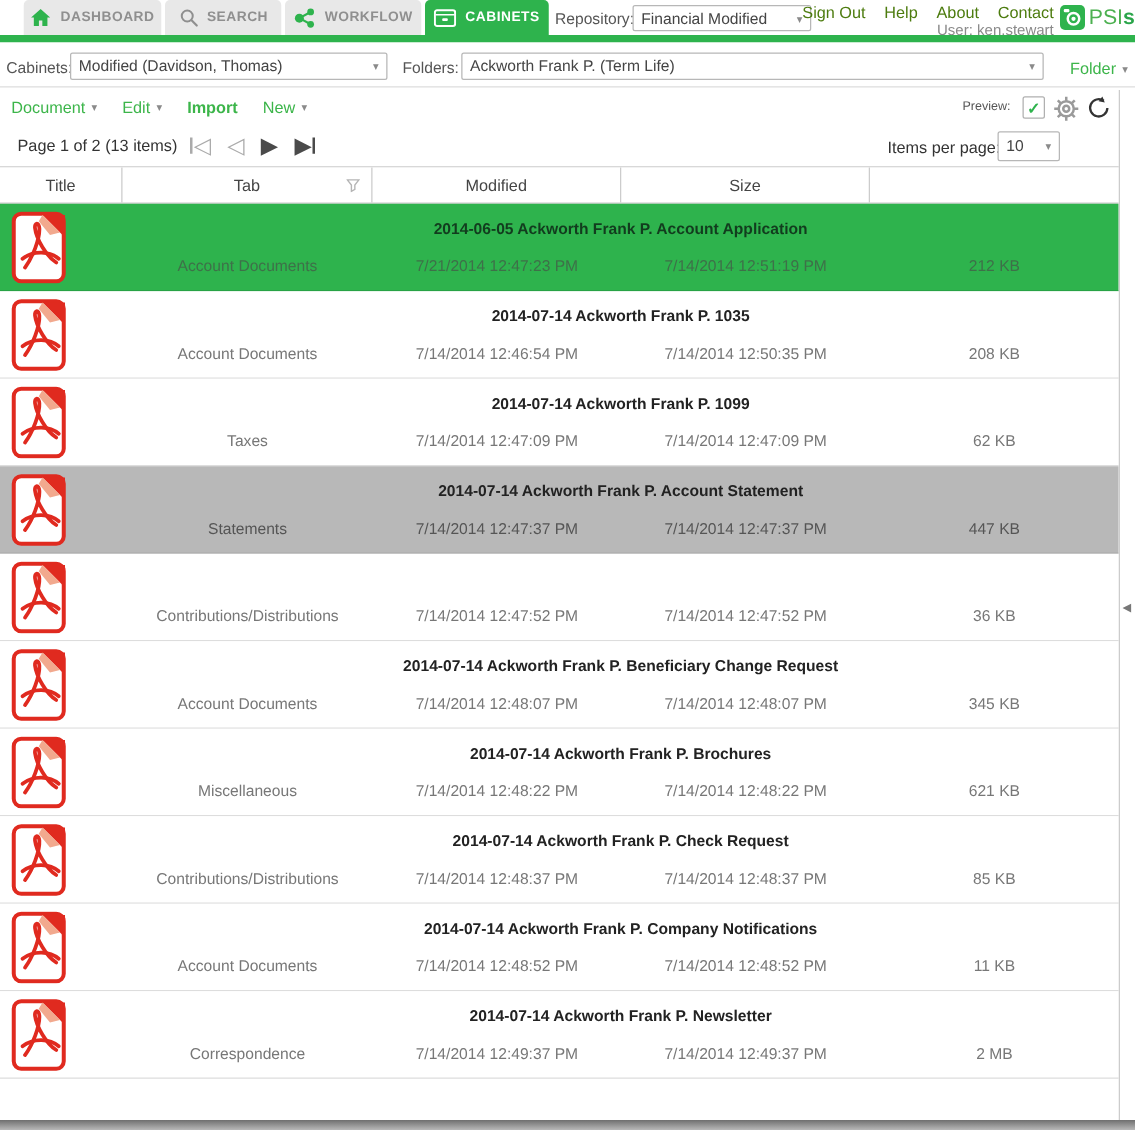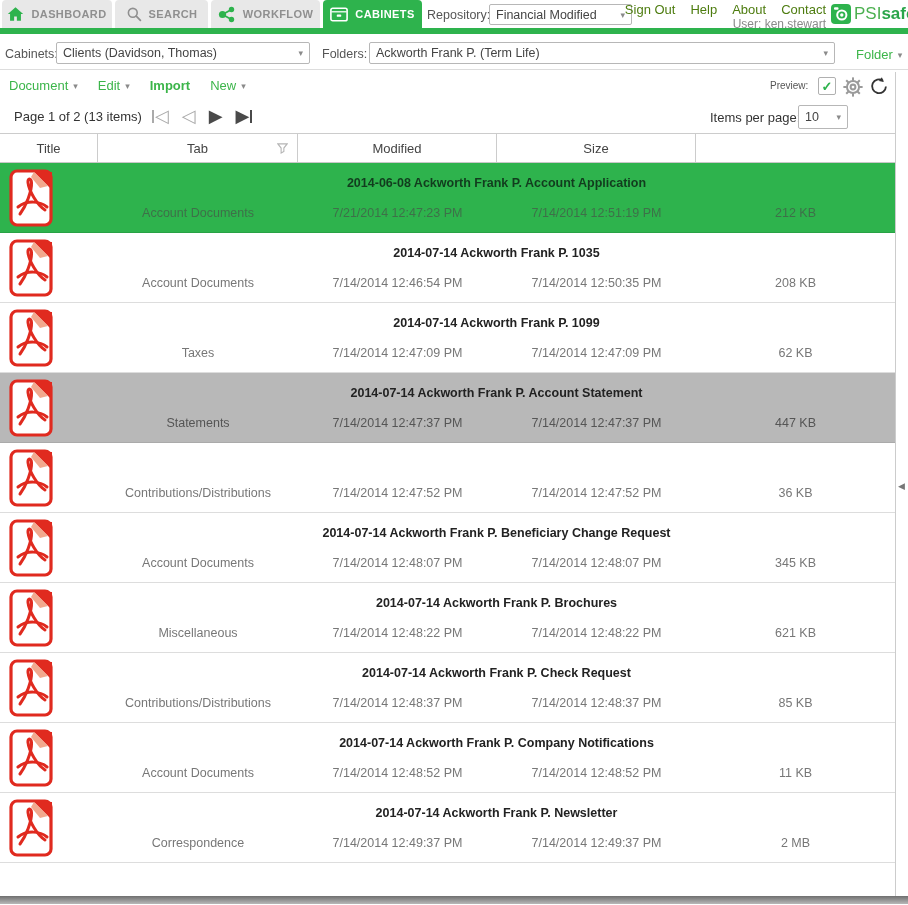--- a/index.html
+++ b/index.html
@@ -1,21 +1,21 @@
 <!DOCTYPE html>
 <html><head>
 <meta charset="utf-8">
 <style>
   * { margin:0; padding:0; box-sizing:border-box; }
   html,body { width:908px; height:905px; }
   body { font-family:"Liberation Sans", sans-serif; background:#fff; overflow:hidden; }
   #app { position:relative; width:908px; height:905px; background:#fff; }
 
   
-  .navbar { position:absolute; top:0; left:0; width:724px; height:28px; background:#fff; }
+  .navbar { position:absolute; top:0; left:17px; width:724px; height:28px; background:#fff; }
   .greenbar { position:absolute; top:28px; left:0; width:908px; height:6px; background:#2eb34d; }
   .tab { position:absolute; top:0; height:28px; border-radius:4px 4px 0 0; background:#e8e8e8;
          display:flex; align-items:center; justify-content:center; gap:7px;
          color:#8f8f8f; font-size:11px; font-weight:bold; letter-spacing:.4px; cursor:pointer; }
   .tab.active { background:#2eb34d; color:#fff; }
   .tab-dashboard { left:2px;  width:110px; }
   .tab-search    { left:115px; width:93px; }
   .tab-workflow  { left:211px; width:109px; }
   .tab-cabinets  { left:323px; width:99px; }
 
@@ -185,21 +185,21 @@
           </svg>
       </span>
       <span class="ltxt"><span>PSI</span><b>safe</b></span>
     </div>
   </div>
   <div class="greenbar"></div>
 
   <div class="selrow"></div>
   <span class="lbl lbl-cabinets">Cabinets:</span>
   <div class="fselect cab-select">
-    <span>Clients (Davidson, Thomas)</span>
+    <span>Modified (Davidson, Thomas)</span>
     <span class="caret">▾</span>
   </div>
   <span class="lbl lbl-folders">Folders:</span>
   <div class="fselect fold-select">
     <span>Ackworth Frank P. (Term Life)</span>
     <span class="caret">▾</span>
   </div>
   <div class="folder-menu">
     <span>Folder</span>
     <span class="caret">▾</span>
@@ -297,21 +297,21 @@
   </div>
 
   <div class="tbody">
 
     <div class="row sel-green">
       <span class="pdf">
           <svg width="48" height="58">
             <use href="#pdfico"></use>
           </svg>
         </span>
-      <div class="rtitle">2014-06-08 Ackworth Frank P. Account Application</div>
+      <div class="rtitle">2014-06-05 Ackworth Frank P. Account Application</div>
       <div class="rcells">
         <span class="c-tab">Account Documents</span>
         <span class="c-created">7/21/2014 12:47:23 PM</span>
         <span class="c-modified">7/14/2014 12:51:19 PM</span>
         <span class="c-size">212 KB</span>
       </div>
     </div>
 
     <div class="row">
       <span class="pdf">

